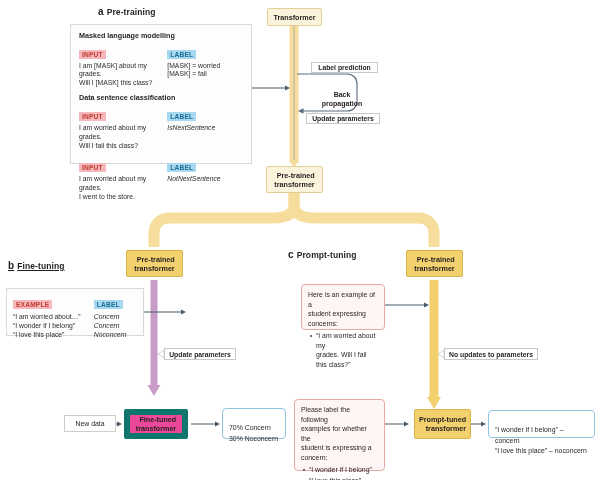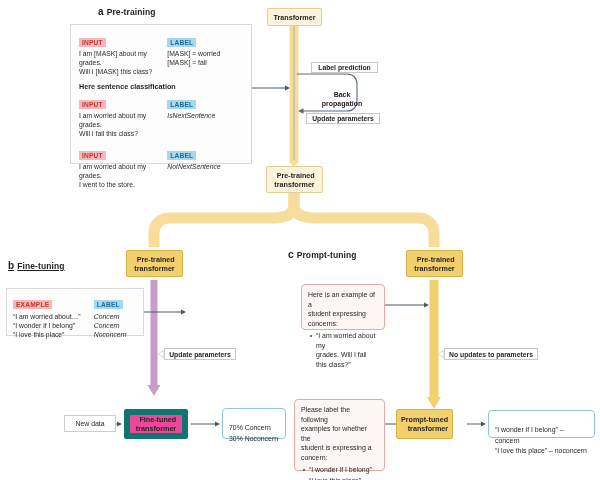--- a/index.html
+++ b/index.html
@@ -139,33 +139,34 @@
       <path d="M164,350 l-6,4 l6,4 Z" fill="#ffffff" stroke="#c9c9c9" stroke-width="0.8"></path>
       <path d="M444,350 l-6,4 l6,4 Z" fill="#ffffff" stroke="#c9c9c9" stroke-width="0.8"></path>
     </g>
   </svg>
 
   <div class="abs sec-label" style="left:98px;top:6px;">
     <span class="letter">a</span><span>Pre-training</span>
   </div>
 
   <div class="abs panel data-panel" style="left:70px;top:24px;width:182px;height:140px;">
+    <div class="sub">Masked language modelling</div>
 
     <div class="twocol" style="margin-bottom:1px;">
       <div class="col-left"><span class="tag-input">INPUT</span></div>
       <div class="col-right"><span class="tag-label">LABEL</span></div>
     </div>
     <div class="twocol" style="margin-bottom:5px;">
       <div class="col-left body-txt" style="white-space:pre-line;">I am [MASK] about my grades.
 Will I [MASK] this class?</div>
       <div class="col-right body-txt" style="white-space:pre-line;">[MASK] = worried
 [MASK] = fail</div>
     </div>
 
-    <div class="sub">Here sentence classification</div>
+    <div class="sub">Data sentence classification</div>
 
     <div class="twocol" style="margin-bottom:1px;">
       <div class="col-left"><span class="tag-input">INPUT</span></div>
       <div class="col-right"><span class="tag-label">LABEL</span></div>
     </div>
     <div class="twocol" style="margin-bottom:5px;">
       <div class="col-left body-txt" style="white-space:pre-line;">I am worried about my grades.
 Will I fail this class?</div>
       <div class="col-right body-txt ital">IsNextSentence</div>
     </div>
@@ -275,21 +276,21 @@
     <div style="white-space:pre-line;">Please label the following
 examples for whether the
 student is expressing a
 concern:</div>
     <ul class="bullets">
       <li>“I wonder if I belong”</li>
       <li>“I love this place”</li>
     </ul>
   </div>
 
-  <div class="abs node node-gold" style="left:396px;top:409px;width:57px;height:30px;white-space:pre-line;">
+  <div class="abs node node-gold" style="left:414px;top:409px;width:57px;height:30px;white-space:pre-line;">
     <span>Prompt-tuned
 transformer</span>
   </div>
 
   <div class="abs box-blue" style="left:488px;top:410px;width:107px;height:28px;white-space:pre-line;">
     <span>“I wonder if I belong” – concern
 “I love this place” – noconcern</span>
   </div>
 
 </div>

